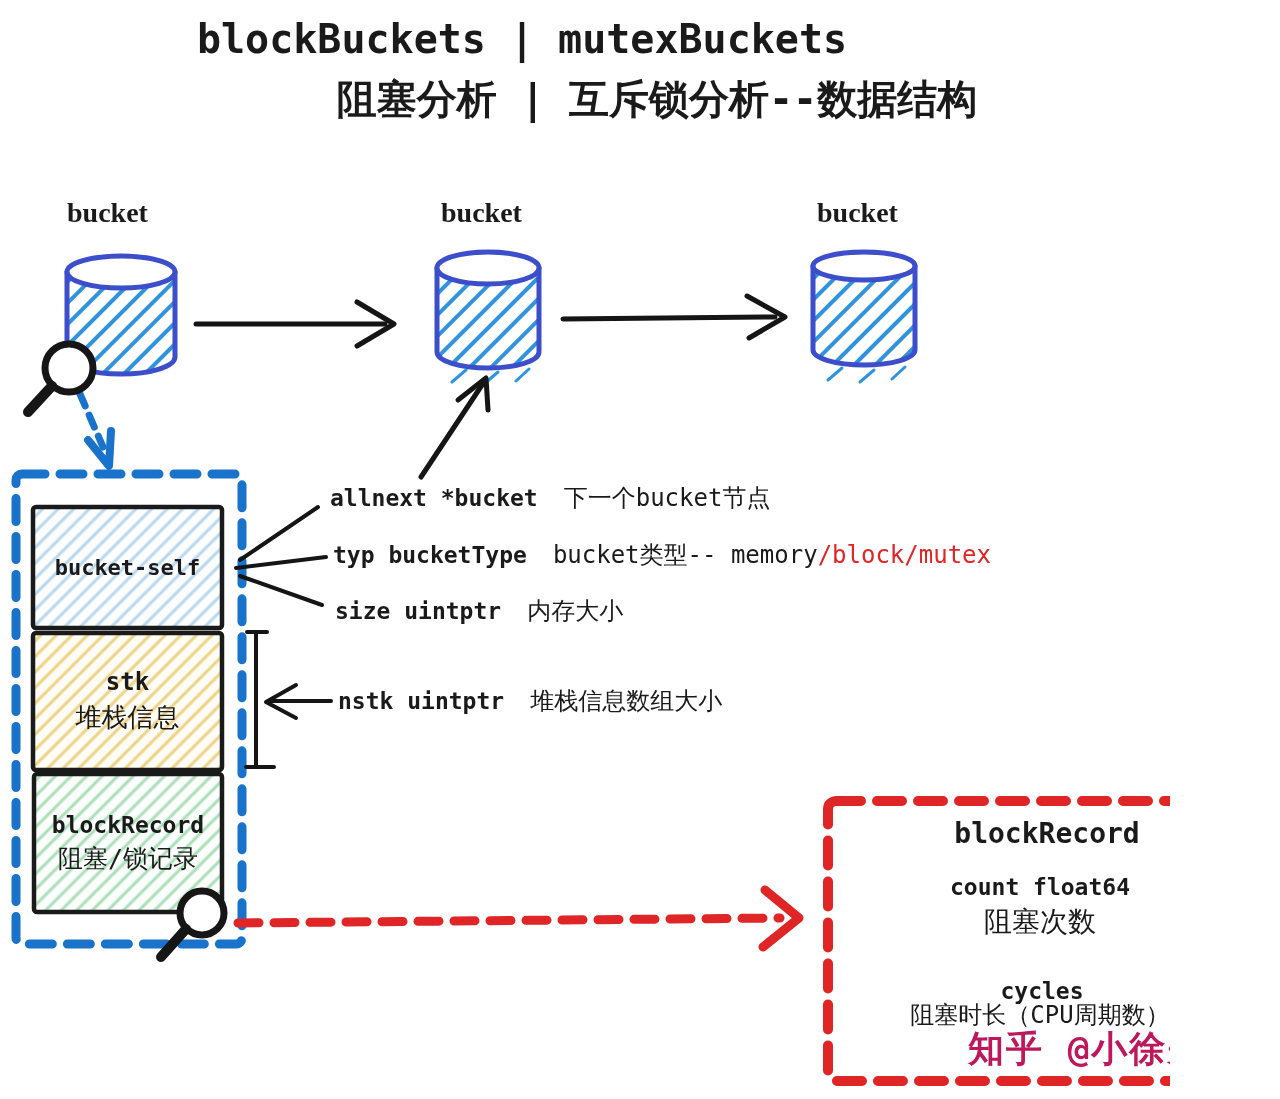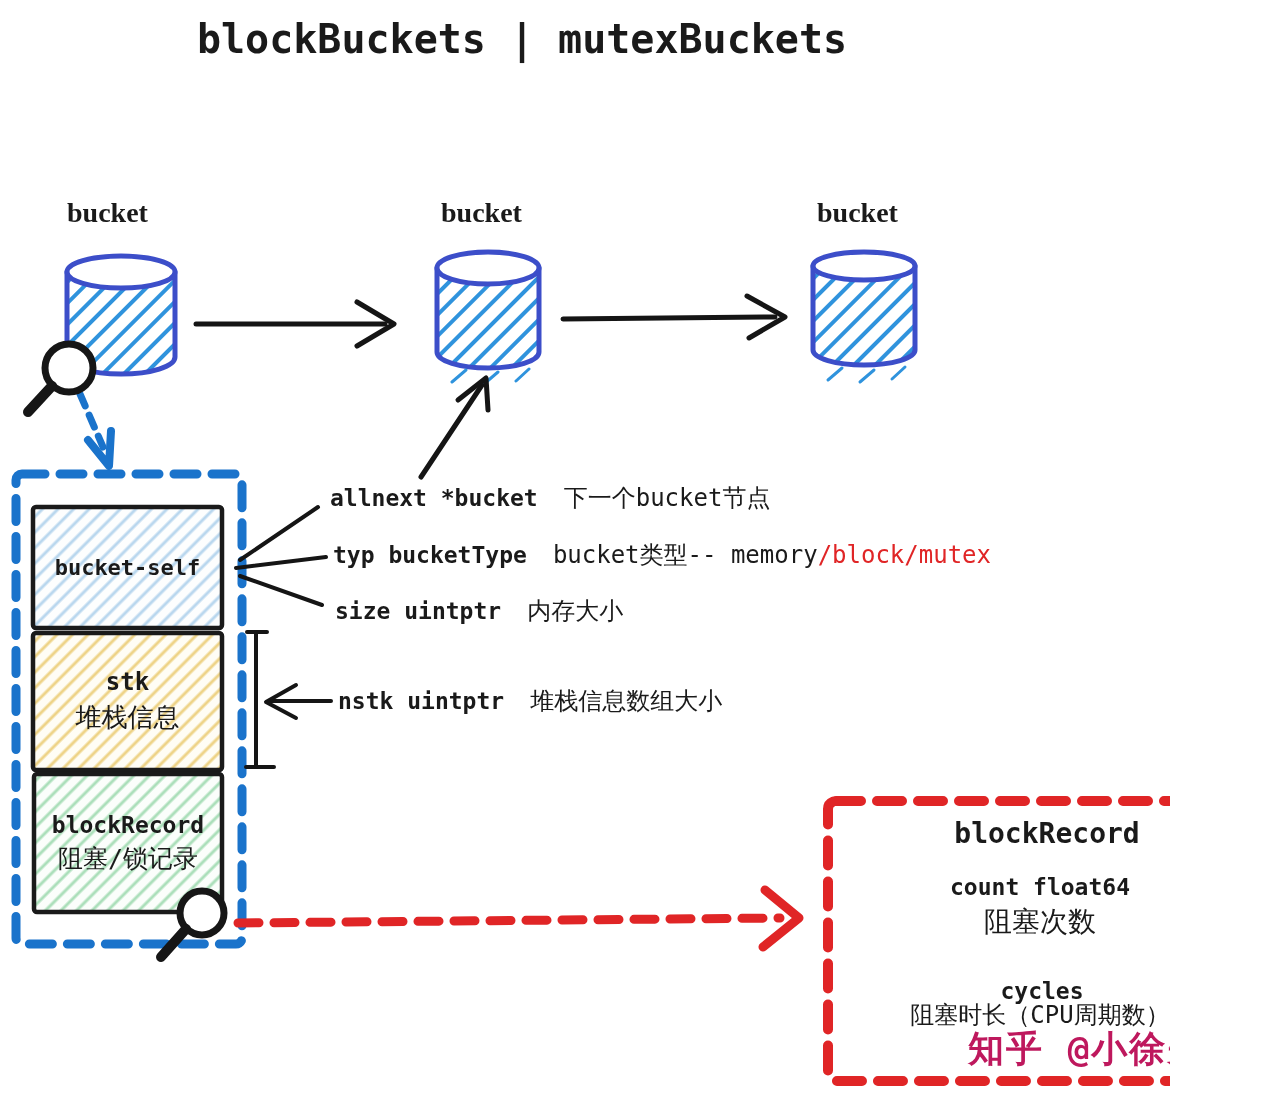--- a/index.html
+++ b/index.html
@@ -114,20 +114,21 @@
       <circle cx="69" cy="368" r="24" fill="#ffffff" stroke="#161616" stroke-width="7"></circle>
       <path d="M 52 386 L 28 412" stroke="#161616" stroke-width="10" stroke-linecap="round"></path>
     </g>
     <g>
       <circle cx="202" cy="913" r="22" fill="#ffffff" stroke="#161616" stroke-width="7"></circle>
       <path d="M 186 929 L 161 957" stroke="#161616" stroke-width="10" stroke-linecap="round"></path>
     </g>
   </svg>
 
   <div class="t title1" style="left:0;top:16px;width:1044px;text-align:center;">blockBuckets | mutexBuckets</div>
+  <div class="t title2 ctr" style="left:657px;top:76px;">阻塞分析 | 互斥锁分析--数据结构</div>
 
   <div class="t bucket-label" style="left:67px;top:197px;">bucket</div>
   <div class="t bucket-label" style="left:441px;top:197px;">bucket</div>
   <div class="t bucket-label" style="left:817px;top:197px;">bucket</div>
 
   <div class="boxlab" style="left:33px;top:633px;width:189px;height:137px;">
     <span class="b" style="font-size:24px;">stk</span>
     <span style="font-size:26px;margin-top:4px;">堆栈信息</span>
   </div>
   <div class="boxlab" style="left:33px;top:507px;width:189px;height:121px;">

